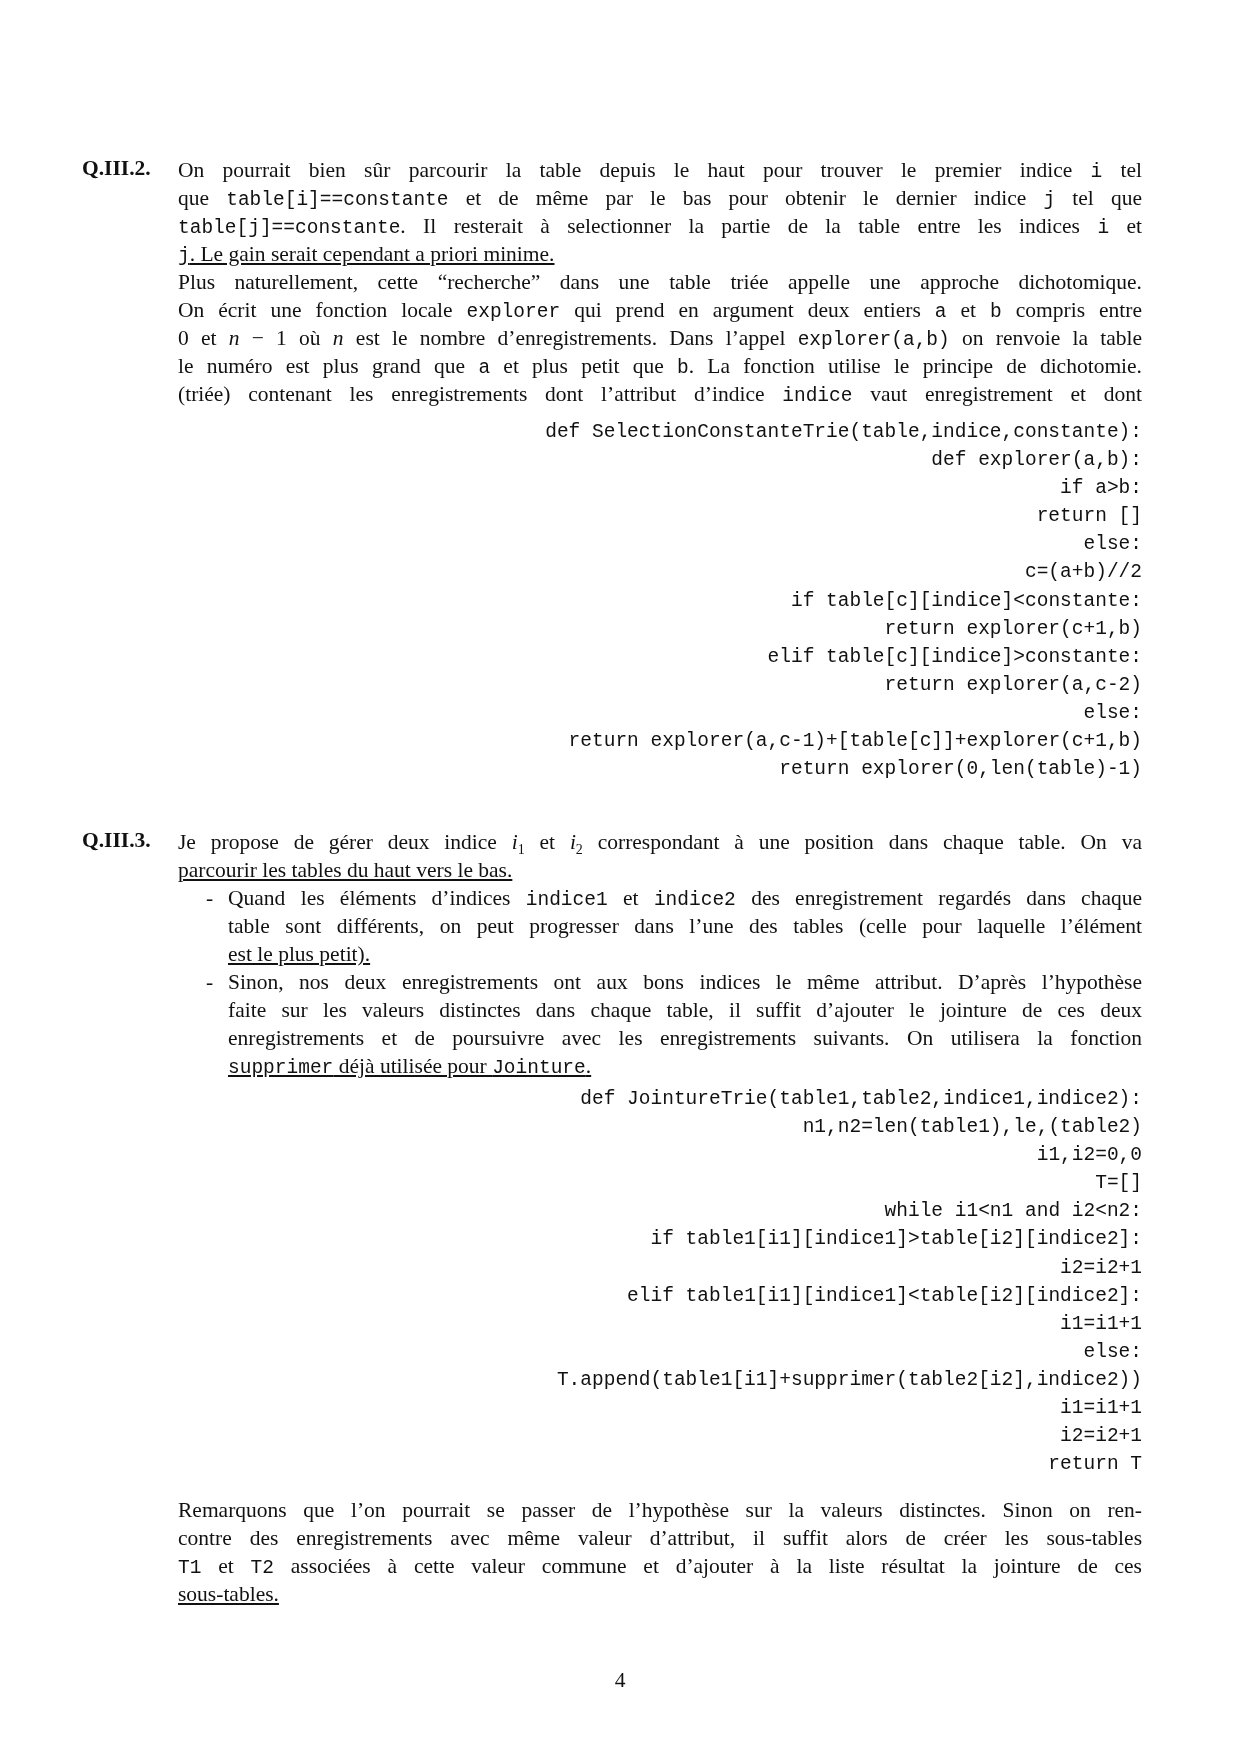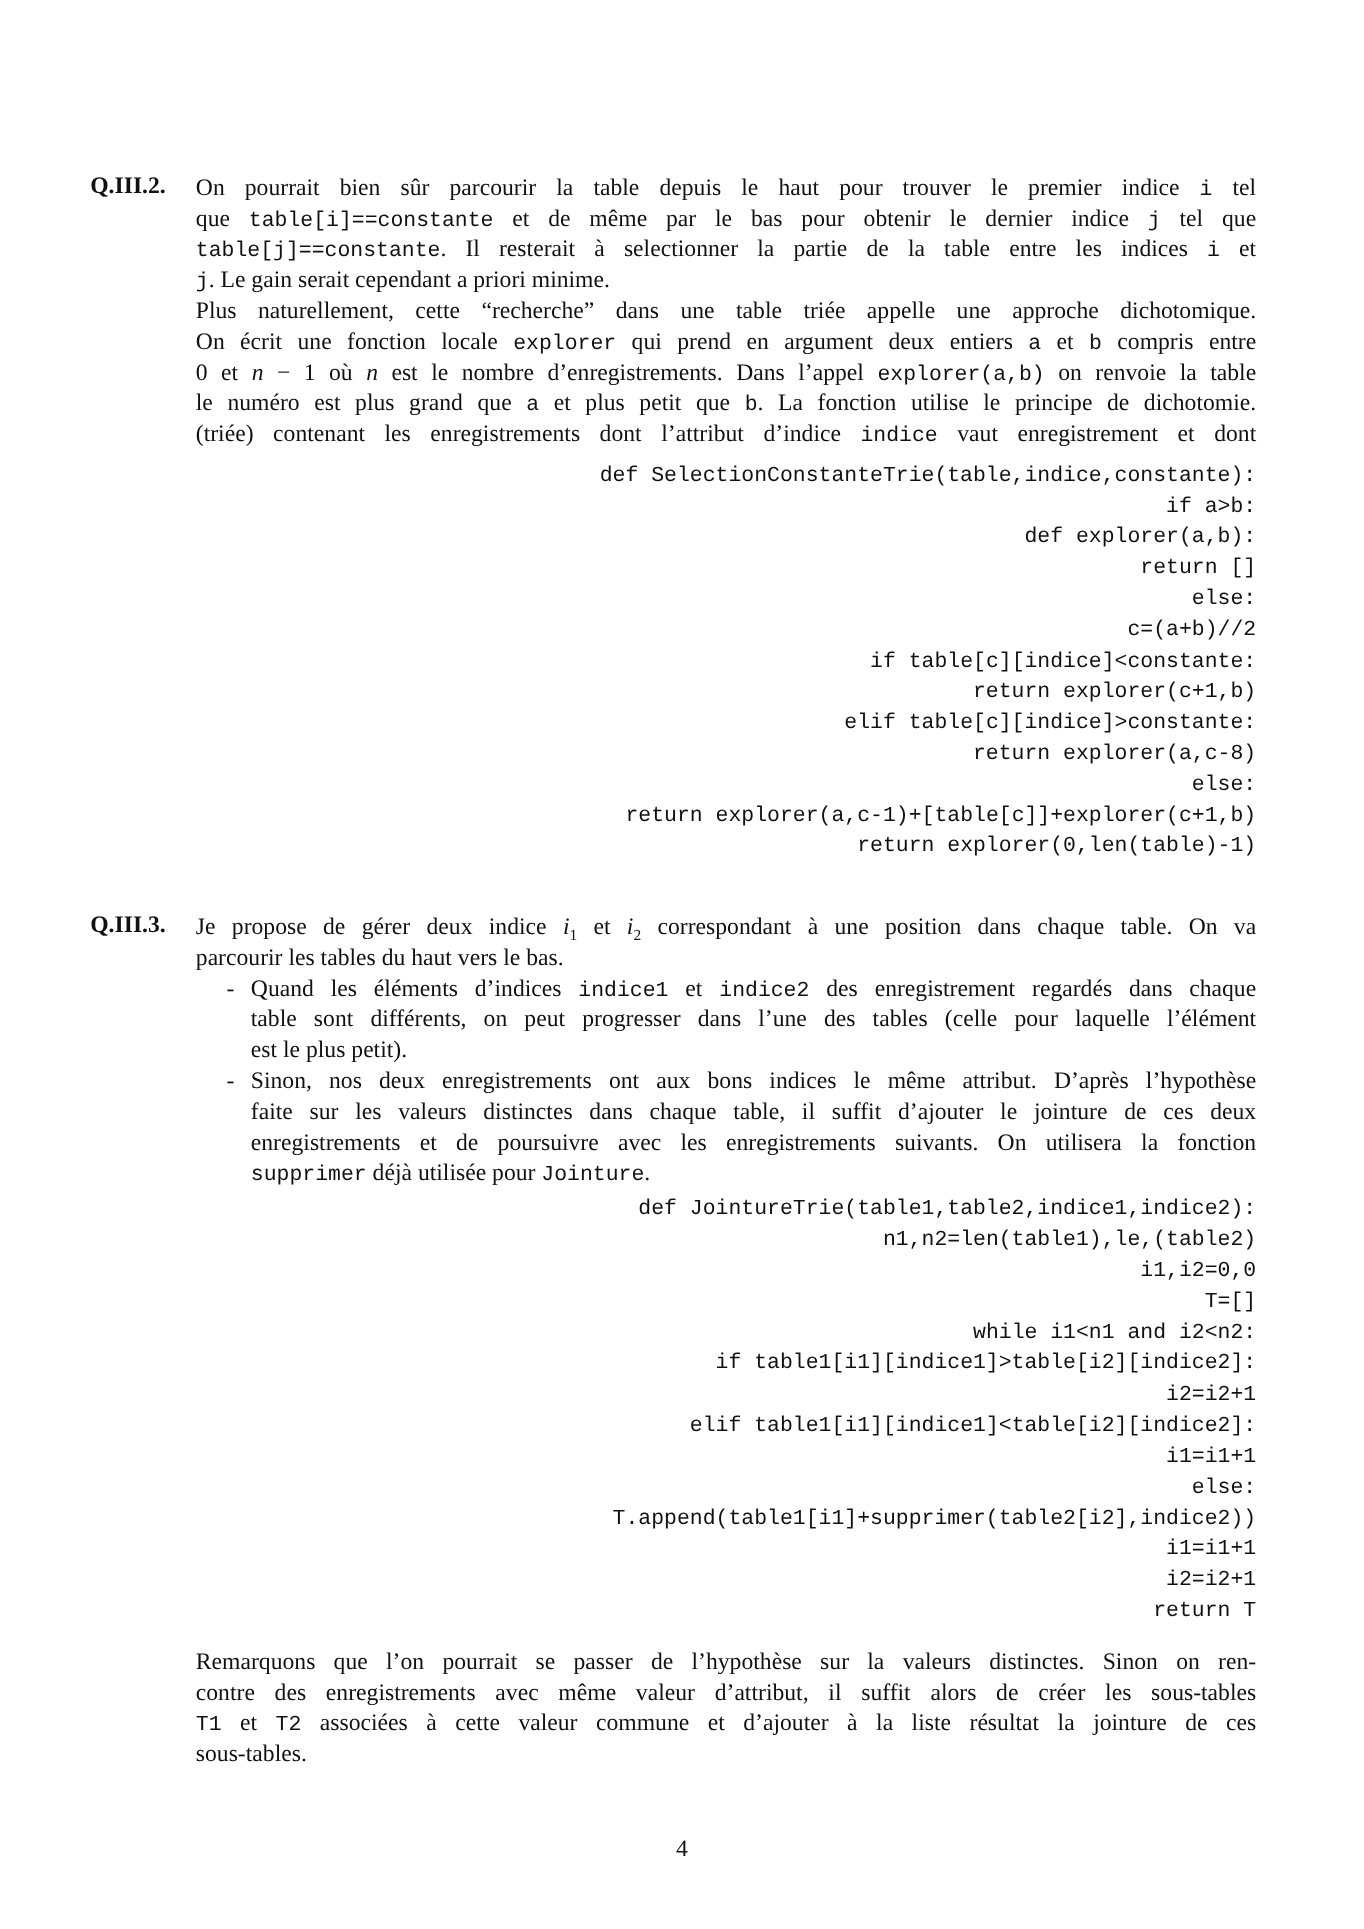--- a/index.html
+++ b/index.html
@@ -6,21 +6,21 @@
   body {
     width: 1240px; height: 1754px; position: relative; overflow: hidden;
     font-family: "Liberation Serif", "DejaVu Serif", serif;
     color: #111; font-size: 21.5px;
   }
   .page { position: absolute; left: 0; top: 0; width: 1240px; height: 1754px; }
   .q { position: absolute; left: 82px; width: 1060px; }
   .qlabel { position: absolute; left: 0; top: 0; font-weight: bold; white-space: nowrap; }
   .qbody { margin-left: 96px; width: 964px; }
   .line { height: 28px; line-height: 28px; white-space: nowrap; text-align: justify; text-align-last: justify; }
-  .line.last { text-align-last: left; }
+  .line.last { text-align-last: left; text-decoration: underline; }
   code, .tt { font-family: "Liberation Mono", "DejaVu Sans Mono", monospace; font-size: 19.5px; }
   .code { margin-top: 10px; margin-bottom: 8px; }
   .code .cl { height: 28.1px; line-height: 28px; white-space: pre; font-family: "Liberation Mono", "DejaVu Sans Mono", monospace; font-size: 19.5px; text-align: right; }
   .bullets { margin-left: 28px; }
   .bullet { position: relative; padding-left: 22px; }
   .bullet .dash { position: absolute; left: 0; top: 0; line-height: 28px; }
   .pagenum { position: absolute; top: 1668px; left: 0; width: 1240px; text-align: center; }
   i.m { font-style: italic; }
   sub { font-size: 14px; line-height: 0; }
 </style>
@@ -40,29 +40,29 @@
       </div>
       <div>
         <div class="line">Plus naturellement, cette “recherche” dans une table triée appelle une approche dichotomique.</div>
         <div class="line">On écrit une fonction locale <span class="tt">explorer</span> qui prend en argument deux entiers <span class="tt">a</span> et <span class="tt">b</span> compris entre</div>
         <div class="line">0 et <i class="m">n</i> − 1 où <i class="m">n</i> est le nombre d’enregistrements. Dans l’appel <span class="tt">explorer(a,b)</span> on renvoie la table</div>
         <div class="line">le numéro est plus grand que <span class="tt">a</span> et plus petit que <span class="tt">b</span>. La fonction utilise le principe de dichotomie.</div>
         <div class="line">(triée) contenant les enregistrements dont l’attribut d’indice <span class="tt">indice</span> vaut enregistrement et dont</div>
       </div>
       <div class="code">
         <div class="cl">def SelectionConstanteTrie(table,indice,constante):</div>
+        <div class="cl">    def explorer(a,b):</div>
         <div class="cl">        if a&gt;b:</div>
-        <div class="cl">    def explorer(a,b):</div>
         <div class="cl">            return []</div>
         <div class="cl">        else:</div>
         <div class="cl">            c=(a+b)//2</div>
         <div class="cl">            if table[c][indice]&lt;constante:</div>
         <div class="cl">                return explorer(c+1,b)</div>
         <div class="cl">            elif table[c][indice]&gt;constante:</div>
-        <div class="cl">                return explorer(a,c-8)</div>
+        <div class="cl">                return explorer(a,c-2)</div>
         <div class="cl">            else:</div>
         <div class="cl">                return explorer(a,c-1)+[table[c]]+explorer(c+1,b)</div>
         <div class="cl">    return explorer(0,len(table)-1)</div>
       </div>
     </div>
   </div>
 
   <div class="q" style="top:828px;">
     <div class="qlabel">Q.III.3.</div>
     <div class="qbody">

